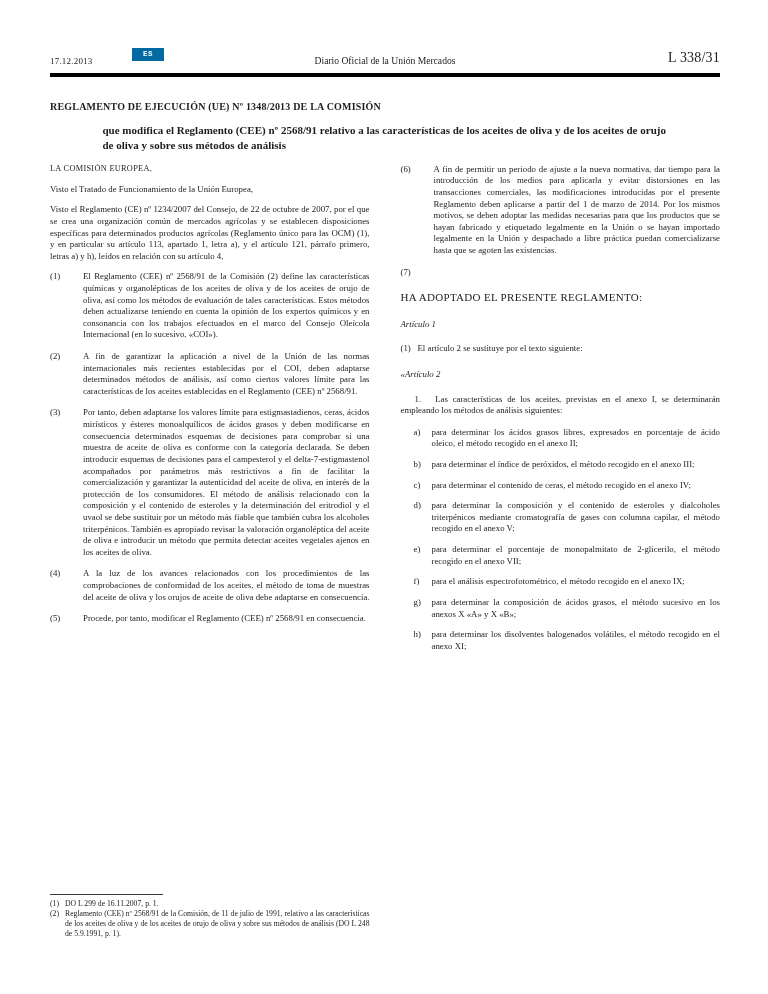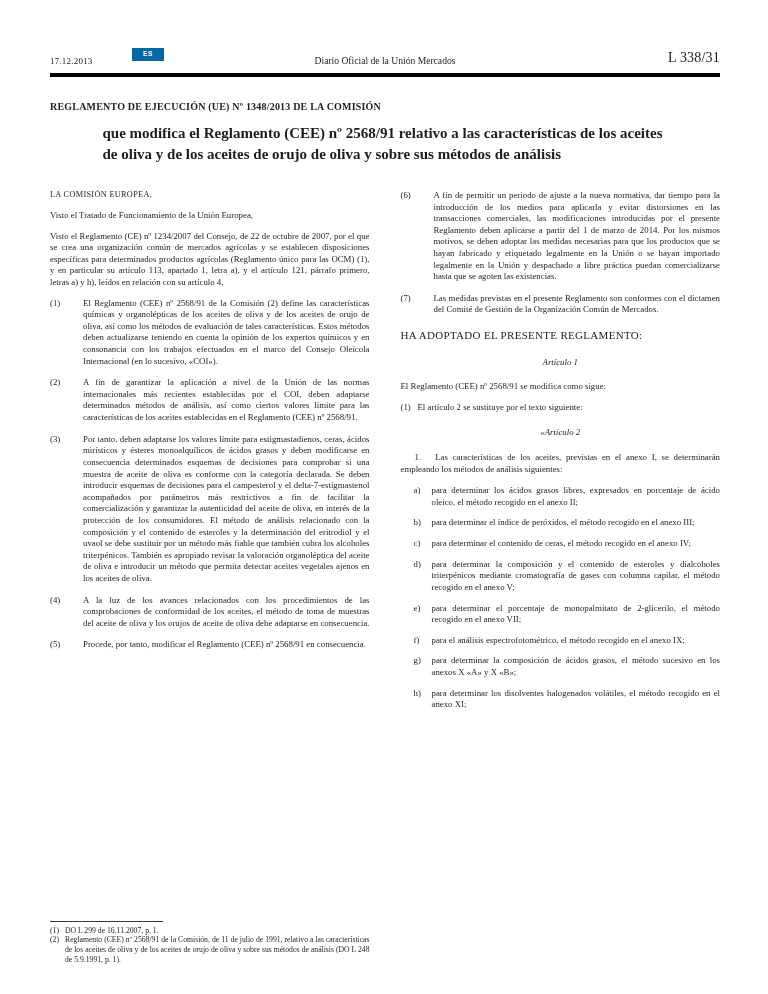--- a/index.html
+++ b/index.html
@@ -27,44 +27,44 @@
   .journal-title {
     position:absolute; left:0; right:0; text-align:center;
     font-size:9.6px;
   }
   .page-num { margin-left:auto; font-size:14px; letter-spacing:0.2px; }
   
   .title-block { margin-top:24px; }
   .title-line1 { font-size:10px; font-weight:bold; letter-spacing:0.2px; }
   .title-line2 { font-size:10px; font-weight:bold; margin-top:12px; }
   .title-line3 {
-    font-size:15px; font-weight:bold; margin-top:11px;
+    font-size:11px; font-weight:bold; margin-top:11px;
     max-width:565px; margin-left:auto; margin-right:auto; line-height:1.4;
   }
   
   .columns {
-    display:flex; gap:31px; margin-top:25px;
+    display:flex; gap:31px; margin-top:10px;
     height:775px; overflow:hidden;
   }
   .col { flex:1; min-width:0; font-size:8.8px; line-height:1.32; text-align:justify; }
   .col-left { display:flex; flex-direction:column; }
   .para { margin-bottom:9px; }
   [data-name="intro-paragraphs"] p:first-of-type { font-size:8.3px; letter-spacing:0.3px; }
   .recital { display:flex; margin-bottom:10px; }
   .recital-num { width:33px; flex-shrink:0; }
   .recital-text { flex:1; text-align:justify; }
   
   .footnotes { margin-top:auto; padding-top:4px; font-size:7.7px; line-height:1.28; }
   .fn-rule { width:113px; border-top:1px solid #3a3a3a; margin-bottom:4px; }
   .footnote { display:flex; }
   .fn-num { width:15px; flex-shrink:0; }
   .fn-text { flex:1; text-align:justify; }
   
   .adoption { margin:12px 0 12px 0; font-size:11px; letter-spacing:0.3px; }
-  .article-heading { text-align:center; font-style:italic; margin:14px 0 13px 0; }
+  .article-heading { font-style:italic; margin:14px 0 13px 0; }
   .amendment { display:flex; margin-bottom:11px; }
   .amendment-num { width:17px; flex-shrink:0; }
   .amendment-text { flex:1; text-align:justify; }
   .quoted-para { text-indent:14px; margin-bottom:10px; }
   .method-item { display:flex; margin-bottom:9px; padding-left:13px; }
   .method-letter { width:18px; flex-shrink:0; }
   .method-text { flex:1; text-align:justify; }
 </style>
 </head>
 <body>
@@ -147,29 +147,27 @@
 
       <div data-name="recitals-right">
 
           <div class="recital" data-name="recital">
             <span class="recital-num" data-name="recital-number">(6)</span>
             <span class="recital-text" data-name="recital-text">A fin de permitir un periodo de ajuste a la nueva normativa, dar tiempo para la introducción de los medios para aplicarla y evitar distorsiones en las transacciones comerciales, las modificaciones introducidas por el presente Reglamento deben aplicarse a partir del 1 de marzo de 2014. Por los mismos motivos, se deben adoptar las medidas necesarias para que los productos que se hayan fabricado y etiquetado legalmente en la Unión o se hayan importado legalmente en la Unión y despachado a libre práctica puedan comercializarse hasta que se agoten las existencias.</span>
           </div>
 
           <div class="recital" data-name="recital">
             <span class="recital-num" data-name="recital-number">(7)</span>
-            <span class="recital-text" data-name="recital-text">Las medidas previstas en el presente Reglamento son conformes con el dictamen del Comité de Gestión de la Organización Común de Mercados.</span>
           </div>
         </div>
 
       <p class="adoption" data-name="adoption-formula">HA ADOPTADO EL PRESENTE REGLAMENTO:</p>
 
       <div class="article-heading" data-name="article-1-heading">Artículo 1</div>
 
-      <p class="para" data-name="article-intro">El Reglamento (CEE) nº 2568/91 se modifica como sigue:</p>
 
       <div class="amendment" data-name="amendment-item">
         <span class="amendment-num" data-name="amendment-number">(1)</span>
         <span class="amendment-text" data-name="amendment-text">El artículo 2 se sustituye por el texto siguiente:</span>
       </div>
 
       <div class="article-heading" data-name="quoted-article-heading">«Artículo 2</div>
 
       <p class="quoted-para" data-name="quoted-paragraph">1.&nbsp;&nbsp;&nbsp;Las características de los aceites, previstas en el anexo I, se determinarán empleando los métodos de análisis siguientes:</p>
 

